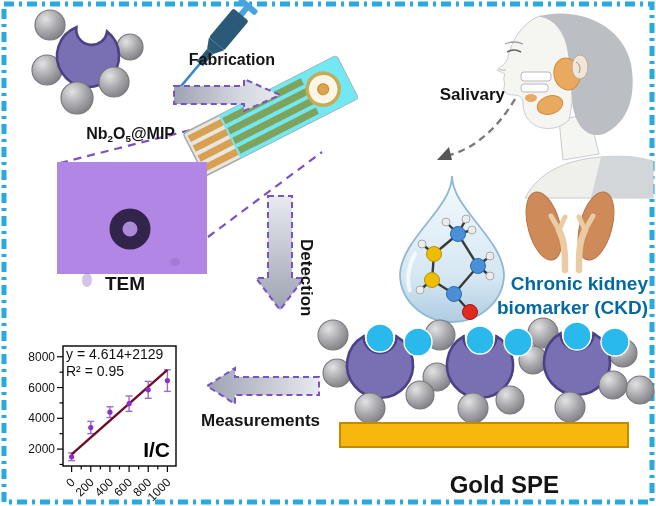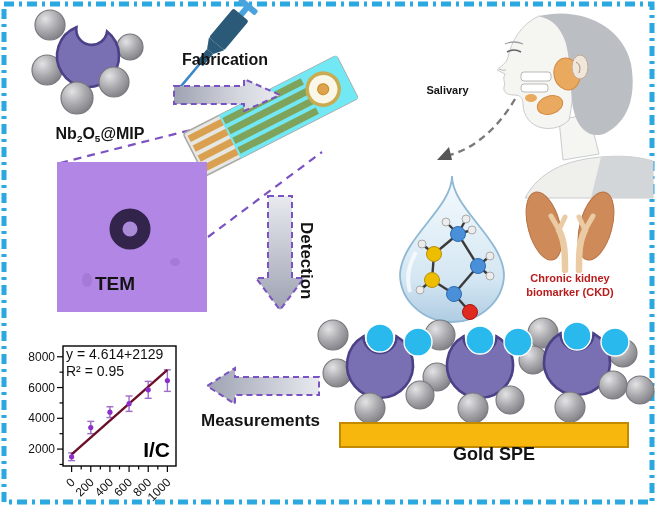--- a/index.html
+++ b/index.html
@@ -1,18 +1,18 @@
 <!DOCTYPE html>
 <html><head>
 <meta charset="utf-8">
 <style>
   html,body{margin:0;padding:0;background:#fff;}
   #fig{position:relative;width:656px;height:506px;background:#ffffff;overflow:hidden;
        font-family:"Liberation Sans","DejaVu Sans",sans-serif;}
-  .lbl{position:absolute;font-weight:bold;color:#141414;text-align:center;line-height:1.25;}
+  .lbl{position:absolute;font-weight:bold;color:#141414;text-align:right;line-height:1.25;}
   .sub{font-size:0.62em;vertical-align:-0.28em;font-weight:bold;}
   svg{position:absolute;overflow:visible;}
   .vert{writing-mode:vertical-rl;}
 </style>
 </head>
 <body>
 
 <div id="fig">
 
   <svg width="656" height="506" style="left:0;top:0">
@@ -86,21 +86,21 @@
     <defs>
         <linearGradient id="gA" x1="0" y1="0" x2="1" y2="0">
       <stop offset="0%" stop-color="#9EA2B2"></stop>
           <stop offset="60%" stop-color="#D4D6DE"></stop>
           <stop offset="100%" stop-color="#E8EAEF"></stop>
     </linearGradient>
       </defs>
     <polygon points="6,8 76,8 76,1 112,17 76,33 76,26 6,26" fill="url(#gA)" stroke="#7B52C2" stroke-width="2" stroke-dasharray="6 4"></polygon>
   </svg>
 
-  <div style="position:absolute;left:57px;top:162px;width:150px;height:150px;background:#B286E5">
+  <div style="position:absolute;left:57px;top:162px;width:150px;height:112px;background:#B286E5">
     <svg width="150" height="150" style="left:0;top:0">
       <ellipse cx="78" cy="52" rx="6" ry="4" fill="#8F68C4" opacity="0.5"></ellipse>
       <ellipse cx="30" cy="118" rx="5" ry="7" fill="#8F68C4" opacity="0.4"></ellipse>
       <ellipse cx="118" cy="100" rx="5" ry="4" fill="#8F68C4" opacity="0.4"></ellipse>
       <circle cx="73" cy="67" r="14" fill="none" stroke="#271C3E" stroke-width="13" opacity="0.92"></circle>
       <circle cx="73" cy="67" r="6.5" fill="#A98BD6"></circle>
     </svg>
     <div class="lbl" style="left:28px;top:110px;width:60px;font-size:19px">TEM</div>
   </div>
 
@@ -108,21 +108,21 @@
     <defs>
         <linearGradient id="gB" x1="0" y1="0" x2="0" y2="1">
       <stop offset="0%" stop-color="#E8EAEF"></stop>
           <stop offset="100%" stop-color="#9EA2B2"></stop>
     </linearGradient>
       </defs>
     <polygon points="13,4 37,4 37,86 49,86 25,118 1,86 13,86" fill="url(#gB)" stroke="#7B52C2" stroke-width="2" stroke-dasharray="6 4"></polygon>
   </svg>
   <div class="lbl vert" style="left:296px;top:206px;height:110px;font-size:17px">Detection</div>
 
-  <div class="lbl" style="left:390px;top:84px;width:115px;font-size:11px">
+  <div class="lbl" style="left:390px;top:84px;width:115px;font-size:17px">
     <div>Salivary</div>
   </div>
 
   <svg width="180" height="188" style="left:473px;top:10px">
     <path d="M 86,110 L 90,150 L 126,144 L 116,104 Z" fill="#F5F5F2" stroke="#C9CCCF"></path>
     <path d="M 52,188 C 66,162 92,150 128,147 C 150,145 166,147 180,151 L 180,188 Z" fill="#EFEFEC" stroke="#C9CCCF"></path>
     <path d="M 128,147 C 150,145 166,147 180,151 L 180,188 L 118,188 Z" fill="#D3D6D9"></path>
     <path d="M 66,6 C 48,14 38,32 35,47 C 34,53 28,56 24,60 L 32,64 C 29,70 33,72 31,77 C 30,82 34,85 41,85 C 47,85 50,88 50,94 C 50,106 58,116 70,118 C 80,120 90,116 96,110 C 102,84 102,44 92,26 C 86,13 76,8 66,6 Z" fill="#F5F5F2" stroke="#C9CCCF"></path>
     <path d="M 66,6 C 108,-4 150,16 158,54 C 164,88 154,112 133,123 C 120,129 106,122 101,102 C 96,82 99,44 90,26 C 84,13 75,8 66,6 Z" fill="#BBBFC4"></path>
     <rect x="48" y="62" width="30" height="9" rx="3" fill="#FFFFFF" stroke="#A8A8A8" stroke-width="0.8"></rect>
@@ -142,21 +142,21 @@
     <ellipse cx="78" cy="40" rx="16" ry="35" transform="rotate(15 78 40)" fill="#CE8A58" stroke="#B97243"></ellipse>
     <g stroke="#EBCBA4" fill="none" stroke-linecap="round">
       <path d="M 47,84 C 47,68 47,56 41,44" stroke-width="6.5"></path>
       <path d="M 41,44 L 33,30" stroke-width="5"></path>
         <path d="M 41,44 L 47,31" stroke-width="5"></path>
       <path d="M 61,84 C 61,68 61,56 67,44" stroke-width="6.5"></path>
       <path d="M 67,44 L 75,30" stroke-width="5"></path>
         <path d="M 67,44 L 61,31" stroke-width="5"></path>
     </g>
   </svg>
-  <div class="lbl" style="left:492px;top:272px;width:156px;font-size:11px;color:#b91c1c">
+  <div class="lbl" style="left:492px;top:272px;width:156px;font-size:19px;color:#0369a1">
     <div>Chronic kidney</div>
     <div>biomarker (CKD)</div>
   </div>
 
   <svg width="132" height="150" style="left:386px;top:174px">
     <defs>
         <linearGradient id="gD" x1="0" y1="0" x2="0" y2="1">
       <stop offset="0%" stop-color="#F4FAFD"></stop>
           <stop offset="70%" stop-color="#D5E7F3"></stop>
           <stop offset="100%" stop-color="#AFCCE2"></stop>
@@ -236,21 +236,21 @@
     <g stroke="#77777D" stroke-width="1.1" fill="url(#sphG2)">
       <circle cx="45" cy="88" r="15"></circle>
         <circle cx="95" cy="75" r="14"></circle>
         <circle cx="148" cy="88" r="15"></circle>
       <circle cx="185" cy="80" r="14"></circle>
         <circle cx="245" cy="87" r="15"></circle>
         <circle cx="288" cy="65" r="14"></circle>
     </g>
     <rect x="15" y="103" width="288" height="24" fill="#F7B70D" stroke="#C28A00" stroke-width="2"></rect>
   </svg>
-  <div class="lbl" style="left:429px;top:443px;width:130px;font-size:18px">Gold SPE</div>
+  <div class="lbl" style="left:429px;top:470px;width:130px;font-size:24px">Gold SPE</div>
 
   <svg width="120" height="46" style="left:203px;top:366px">
     <defs>
         <linearGradient id="gC" x1="1" y1="0" x2="0" y2="0">
       <stop offset="0%" stop-color="#E8EAEF"></stop>
           <stop offset="100%" stop-color="#9EA2B2"></stop>
     </linearGradient>
       </defs>
     <polygon points="116,11 32,11 32,2 4,20 32,38 32,29 116,29" fill="url(#gC)" stroke="#7B52C2" stroke-width="2" stroke-dasharray="6 4"></polygon>
   </svg>

